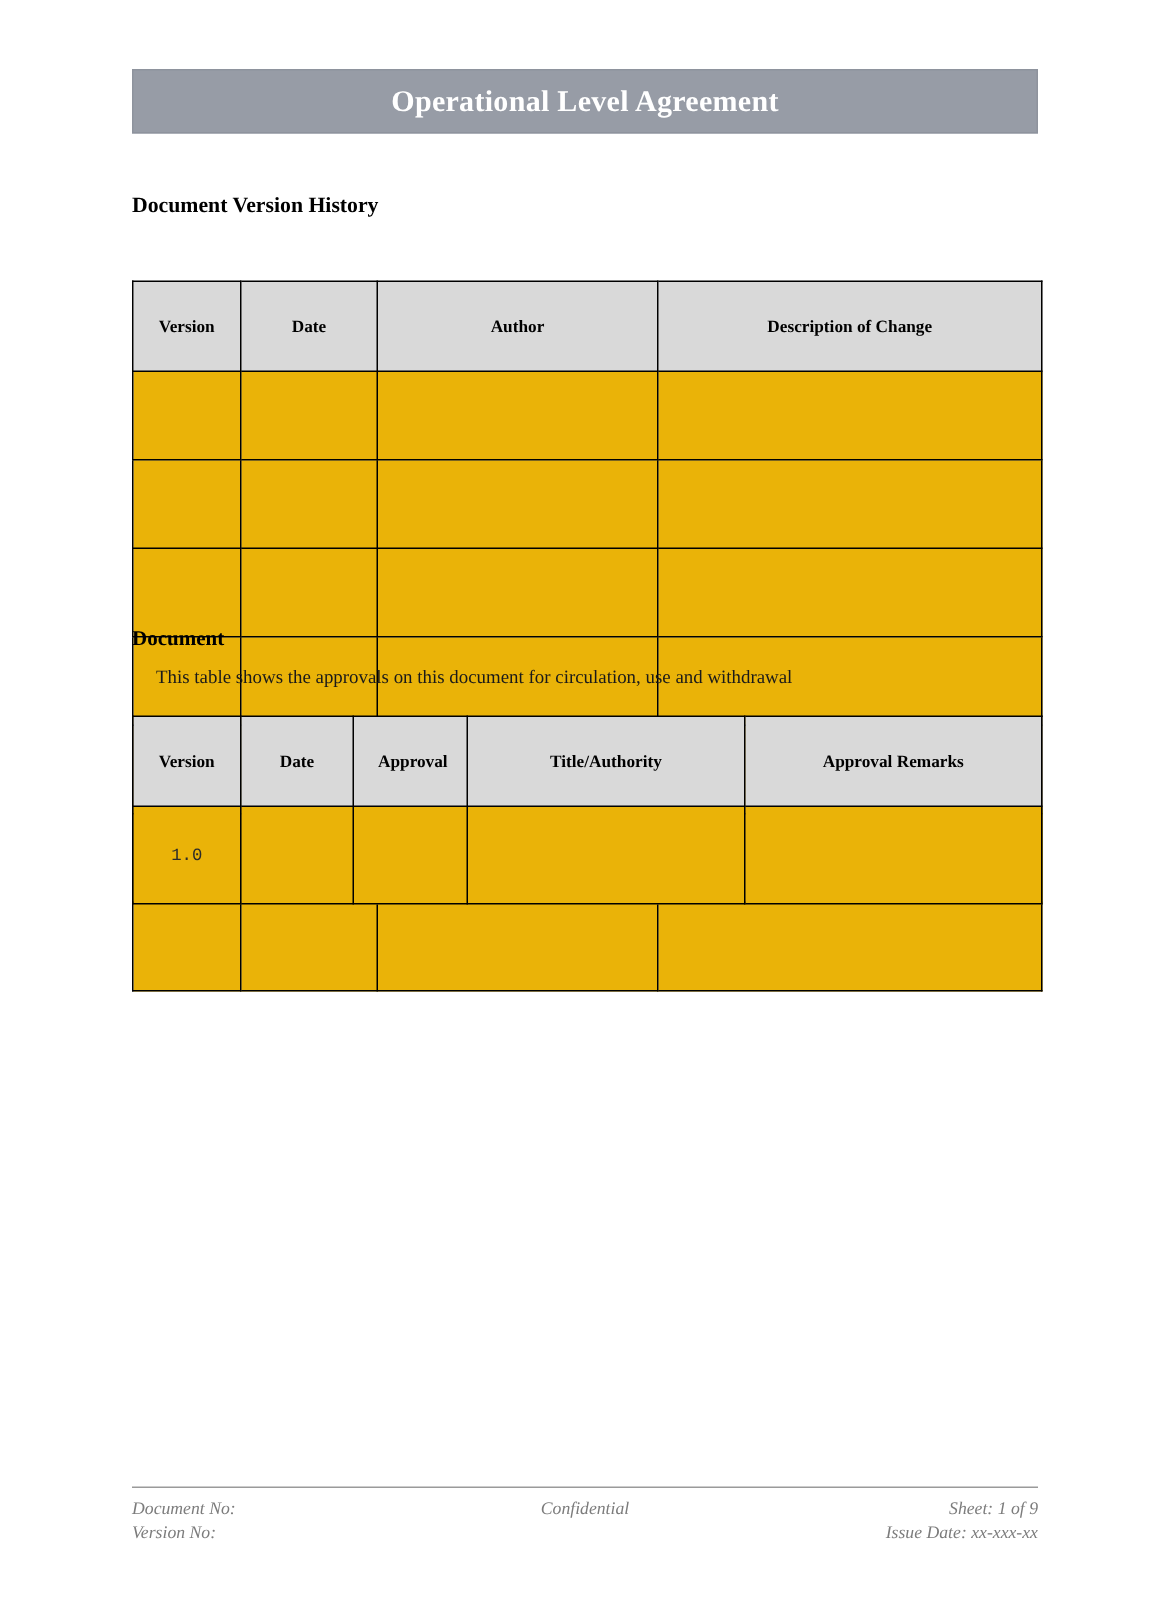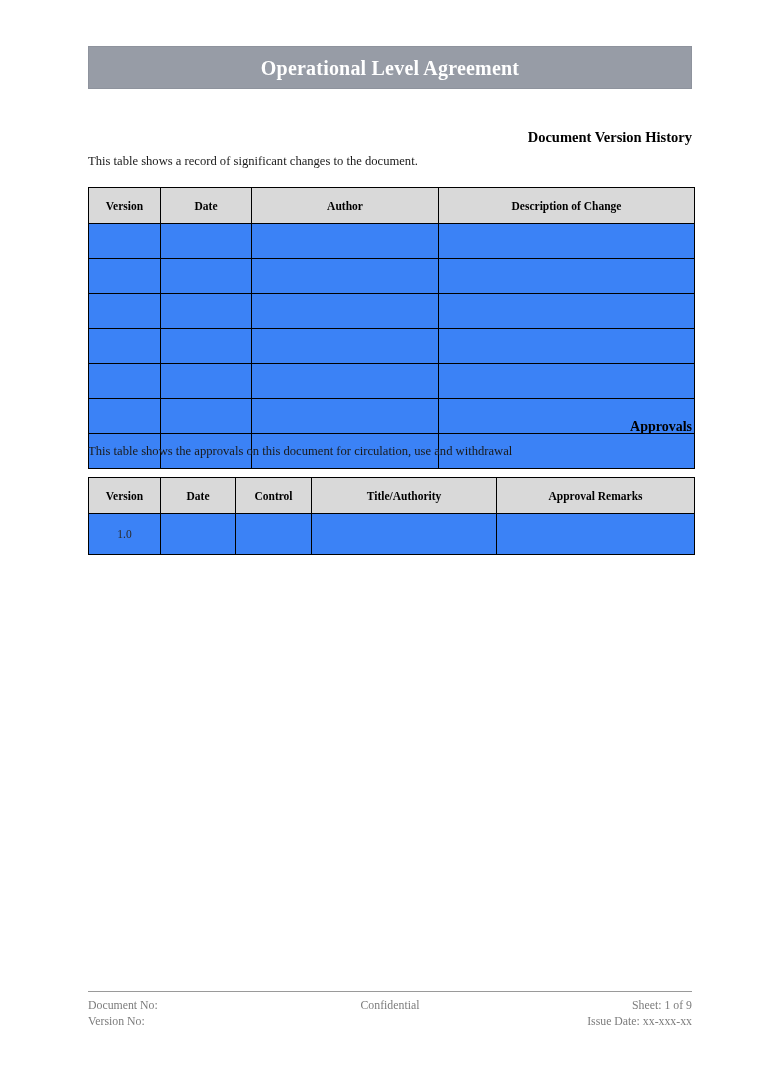--- a/index.html
+++ b/index.html
@@ -56,63 +56,63 @@
     padding-bottom: 3px;
     border-bottom: 1.4px solid #000000;
     box-sizing: border-box;
   }
   .heading-plain {
     position: absolute;
     left: 88px;
     width: 604px;
     font-size: 14.5px;
     font-weight: bold;
-    text-align: right;
   }
   #doc-control { top: 106px; }
   #doc-version-history { top: 129px; }
   #approvals-heading { top: 419px; font-size: 14px; }
 
   .body-text {
     position: absolute;
     left: 88px;
     width: 604px;
     font-size: 12.6px;
     color: #1a1a1a;
   }
   #vh-desc { top: 154px; }
-  #ap-desc { top: 444px; }
+  #ap-desc { top: 444px; margin-left: 16px; }
 
   
   table.doc-table {
     position: absolute;
     left: 88px;
     width: 606px;
     border-collapse: collapse;
     table-layout: fixed;
     font-size: 11.5px;
   }
   table.doc-table th,
   table.doc-table td {
     border: 1px solid #000000;
-    padding: 4px;
+    padding: 16px;
     margin: 0;
     text-align: center;
     vertical-align: middle;
   }
   table.doc-table th {
     background: #d9d9d9;
     font-weight: bold;
     height: 27px;
     font-size: 11.5px;
   }
   table.doc-table td {
     height: 26px;
-    background: #3b82f6;
+    background: #eab308;
     font-size: 11.5px;
+    font-family: Liberation Mono, monospace;
   }
   #version-history-table { top: 187px; }
   #version-history-table td { height: 26px; }
   #approvals-table { top: 477px; }
   #approvals-table td { height: 32px; }
   #approvals-table td.version-cell { color: #2b2b2b; }
 
   
   .footer {
     position: absolute;
@@ -122,38 +122,38 @@
     border-top: 1.2px solid #9a9a9a;
     padding-top: 5px;
     font-size: 11.8px;
     color: #7c7c7c;
     box-sizing: border-box;
   }
   .footer-row {
     display: flex;
     width: 100%;
     line-height: 16px;
+    font-style: italic;
   }
   .footer-col-left   { flex: 1 1 0; text-align: left; }
   .footer-col-center { flex: 1 1 0; text-align: center; }
   .footer-col-right  { flex: 1 1 0; text-align: right; }
 </style>
 </head>
 <body>
 
 <div class="page">
 
   <div class="title-banner">
     <span class="title-banner-text">Operational Level Agreement</span>
   </div>
 
 
   <div class="heading-plain" id="doc-version-history">Document Version History</div>
 
-  <div class="body-text" id="vh-desc">This table shows a record of significant changes to the document.</div>
 
   <table class="doc-table" id="version-history-table">
     <colgroup>
       <col style="width:72px">
       <col style="width:91px">
       <col style="width:187px">
       <col style="width:256px">
     </colgroup>
     <thead>
       <tr>
@@ -202,37 +202,37 @@
       </tr>
       <tr>
         <td></td>
         <td></td>
         <td></td>
         <td></td>
       </tr>
     </tbody>
   </table>
 
-  <div class="heading-plain" id="approvals-heading">Approvals</div>
+  <div class="heading-plain" id="approvals-heading">Document</div>
 
   <div class="body-text" id="ap-desc">This table shows the approvals on this document for circulation, use and withdrawal</div>
 
   <table class="doc-table" id="approvals-table">
     <colgroup>
       <col style="width:72px">
       <col style="width:75px">
       <col style="width:76px">
       <col style="width:185px">
       <col style="width:198px">
     </colgroup>
     <thead>
       <tr>
         <th>Version</th>
         <th>Date</th>
-        <th>Control</th>
+        <th>Approval</th>
         <th>Title/Authority</th>
         <th>Approval Remarks</th>
       </tr>
     </thead>
     <tbody>
       <tr>
         <td class="version-cell">1.0</td>
         <td></td>
         <td></td>
         <td></td>

